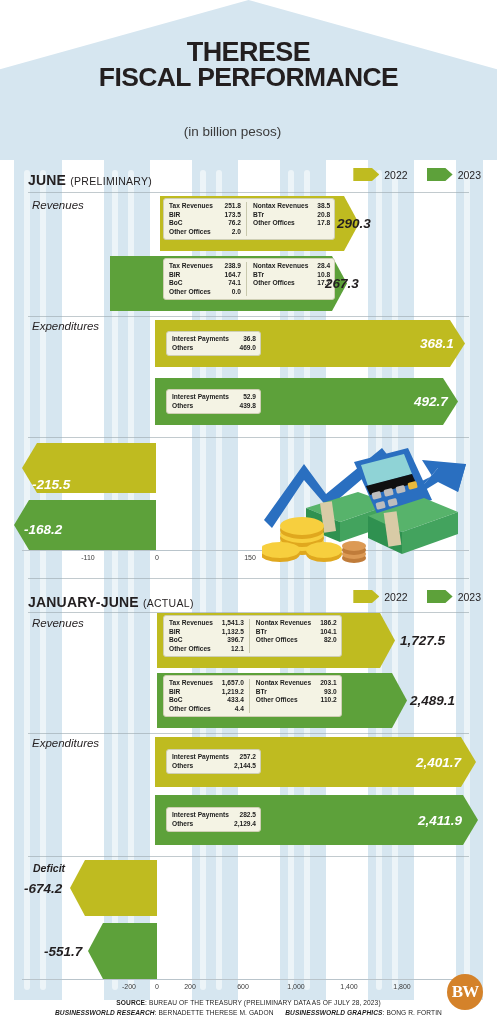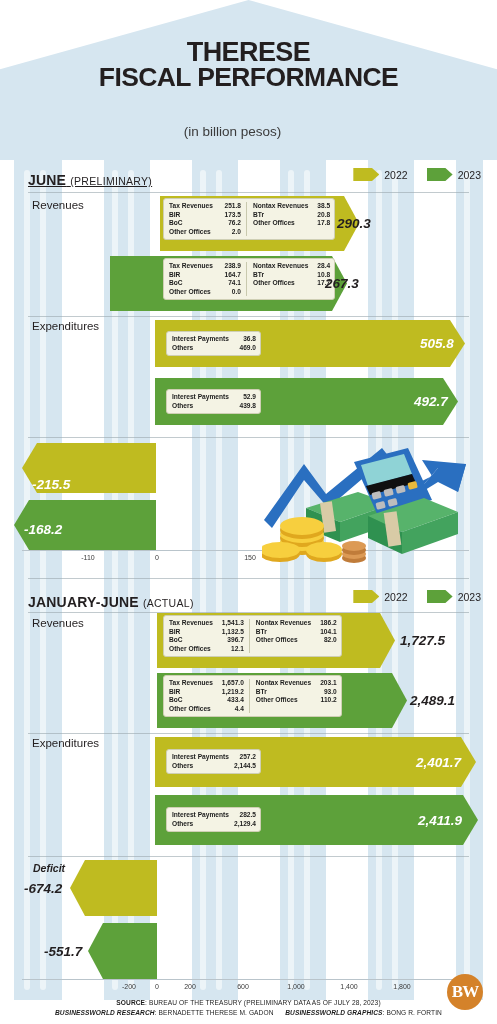--- a/index.html
+++ b/index.html
@@ -42,21 +42,21 @@
   
   .sec-head{
     position:absolute; font-weight:bold; font-size:14px; letter-spacing:.2px;
     color:#231f20; white-space:nowrap;
   }
   .sec-head .note{ font-weight:normal; font-size:10.5px; letter-spacing:.3px; }
   .hr{
     position:absolute; height:1px; background:#9aa7ae; opacity:.6;
   }
   .rowlabel{
-    position:absolute; font-size:11.5px; color:#231f20;
+    position:absolute; font-style:italic; font-size:11.5px; color:#231f20;
   }
 
   
   .legend{ position:absolute; display:flex; align-items:center; gap:5px; }
   .lg-item{ display:flex; align-items:center; gap:5px; margin-left:14px; }
   .lg-swatch{
     width:26px; height:13px;
     clip-path:polygon(0 0, 72% 0, 100% 50%, 72% 100%, 0 100%);
   }
   .lg-text{ font-size:10.5px; color:#231f20; }
@@ -154,21 +154,21 @@
   <div class="colstripe" style="left:392px;top:170px;width:6px;height:820px;border-radius:3px;"></div>
   <div class="colstripe" style="left:464px;top:170px;width:6px;height:820px;border-radius:3px;"></div>
 </div>
 
 <div class="title">
   <div>THERESE</div>
   <div class="l3">FISCAL PERFORMANCE</div>
 </div>
 <div class="subtitle">(in billion pesos)</div>
 
-<div class="sec-head" style="left:28px;top:172px;text-decoration:underline;">
+<div class="sec-head" style="left:28px;top:172px;">
   <span>JUNE</span>
   <span class="note">(PRELIMINARY)</span>
 </div>
 
 <div class="legend" style="right:16px;top:168px;">
   <div class="lg-item">
     <span class="lg-swatch c2022"></span>
     <span class="lg-text">2022</span>
   </div>
   <div class="lg-item">
@@ -271,21 +271,21 @@
     <div class="drow">
         <span class="dname">Interest Payments</span>
         <span class="dval">36.8</span>
       </div>
     <div class="drow">
         <span class="dname">Others</span>
         <span class="dval">469.0</span>
       </div>
   </div>
 </div>
-<div class="barval inside" style="left:420px;top:336px;">505.8</div>
+<div class="barval inside" style="left:420px;top:336px;">368.1</div>
 
 <div class="bar right" style="left:155px;top:378px;width:303px;height:47px;">
   <span class="shape c2023"></span>
 </div>
 <div class="dbox narrow" style="left:166px;top:389px;">
   <div class="dcol">
     <div class="drow">
         <span class="dname">Interest Payments</span>
         <span class="dval">52.9</span>
       </div>

